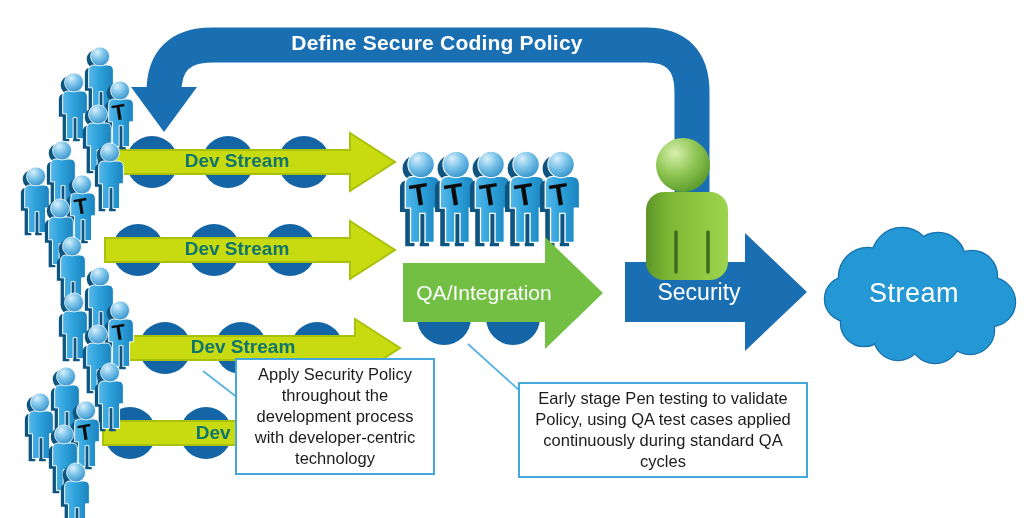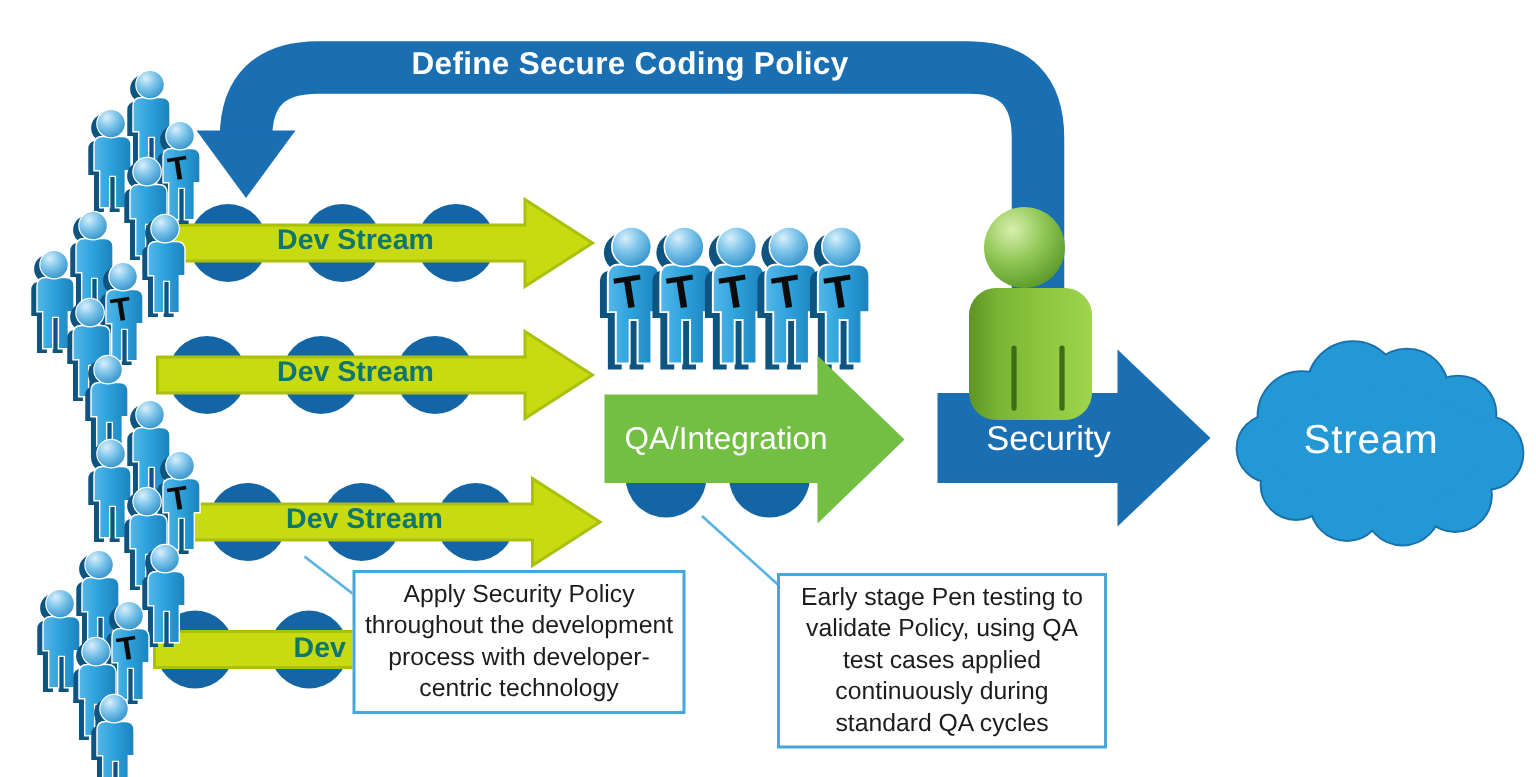--- a/index.html
+++ b/index.html
@@ -2,21 +2,21 @@
 <html><head>
 <meta charset="utf-8">
 <style>
   html,body{margin:0;padding:0;background:#ffffff;}
   .stage{
     position:relative;width:1024px;height:518px;overflow:hidden;background:#ffffff;
     font-family:"Liberation Sans",sans-serif;
   }
   .stage svg.scene{position:absolute;left:0;top:0;z-index:1;}
   .lbl{position:absolute;z-index:2;white-space:nowrap;transform:translateX(-50%);}
-  .lbl-policy{color:#ffffff;font-size:21px;font-weight:600;letter-spacing:.2px;}
+  .lbl-policy{color:#ffffff;font-size:21px;font-weight:600;letter-spacing:.2px;margin-left:17px;}
   .lbl-dev{color:#0f766e;font-size:19px;font-weight:600;}
   .lbl-qa{color:#ffffff;font-size:21px;font-weight:400;}
   .lbl-sec{color:#ffffff;font-size:23px;font-weight:400;}
   .lbl-deploy{color:#ffffff;font-size:27px;font-weight:400;letter-spacing:.5px;}
   .callout{
     position:absolute;z-index:3;background:#ffffff;border:2px solid #45a7da;
     color:#1c1c1c;font-size:16.5px;line-height:21px;text-align:center;
     padding:4px 5px;box-sizing:border-box;
   }
 </style>
@@ -198,16 +198,16 @@
 
 <div class="lbl lbl-dev" style="left:237px;top:150px;">Dev Stream</div>
 <div class="lbl lbl-dev" style="left:237px;top:238px;">Dev Stream</div>
 <div class="lbl lbl-dev" style="left:243px;top:336px;">Dev Stream</div>
 <div class="lbl lbl-dev" style="left:248px;top:422px;">Dev Stream</div>
 
 <div class="lbl lbl-sec" style="left:699px;top:279px;">Security</div>
 <div class="lbl lbl-qa" style="left:484px;top:281px;">QA/Integration</div>
 <div class="lbl lbl-deploy" style="left:914px;top:278px;">Stream</div>
 
-<div class="callout" style="left:235px;top:380px;width:222px;">Apply Security Policy throughout the development process with developer-centric technology</div>
-<div class="callout" style="left:518px;top:382px;width:220px;">Early stage Pen testing to validate Policy, using QA test cases applied continuously during standard QA cycles</div>
+<div class="callout" style="left:235px;top:358px;width:200px;">Apply Security Policy throughout the development process with developer-centric technology</div>
+<div class="callout" style="left:518px;top:382px;width:290px;">Early stage Pen testing to validate Policy, using QA test cases applied continuously during standard QA cycles</div>
 
 </div>
 
 </body></html>

